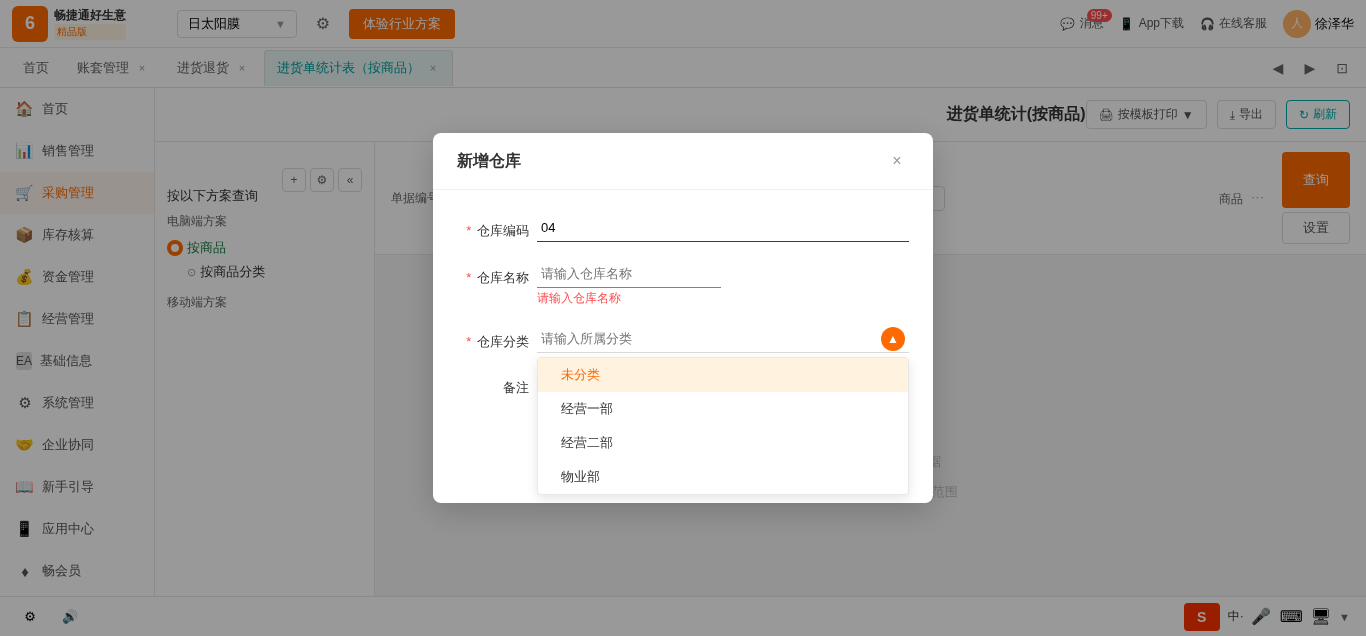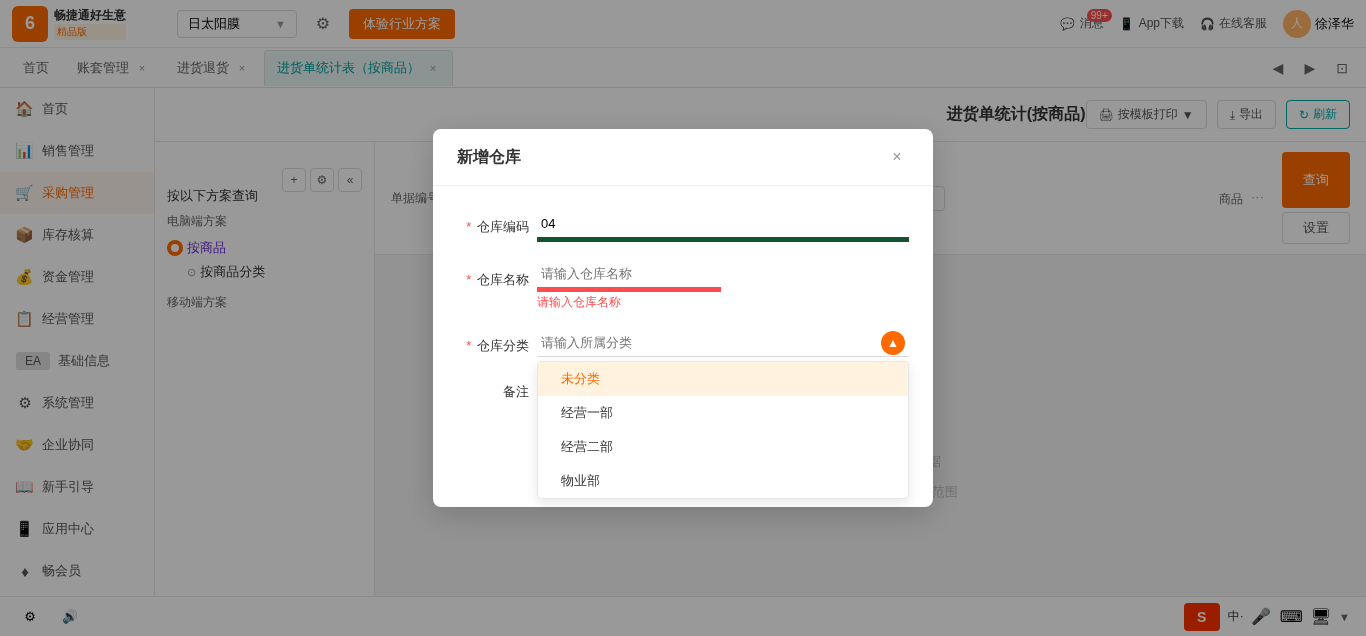--- a/index.html
+++ b/index.html
@@ -247,21 +247,21 @@
     }
     .tree-node {
       display: flex;
       align-items: center;
       gap: 4px;
       padding: 3px 0;
       cursor: pointer;
       font-size: 13px;
       color: #333;
     }
-    .tree-node.active { color: #6d28d9; }
+    .tree-node.active { color: #15803d; }
     .filter-btn {
       width: 24px;
       height: 24px;
       border: 1px solid #ddd;
       border-radius: 4px;
       display: flex;
       align-items: center;
       justify-content: center;
       cursor: pointer;
       font-size: 12px;
@@ -346,21 +346,21 @@
       text-align: right;
       padding-right: 8px;
     }
     .required-star {
       color: #ff4d4f;
       margin-right: 2px;
     }
     .form-control {
       flex: 1;
       border: none;
-      border-bottom: 5px solid #14532d;
+      border-bottom: 1px solid #14532d;
       padding: 6px 4px;
       font-size: 13px;
       outline: none;
       background: transparent;
     }
     .form-control.error {
       border-bottom-color: #ff4d4f;
     }
     .error-tip {
       color: #ff4d4f;
@@ -558,21 +558,21 @@
     </div>
     <div class="sidebar-item">
       <span class="sidebar-icon">💰</span>
       <span>资金管理</span>
     </div>
     <div class="sidebar-item">
       <span class="sidebar-icon">📋</span>
       <span>经营管理</span>
     </div>
     <div class="sidebar-item">
-      <span class="sidebar-icon" style="font-size:12px;background:#e0e0e0;border-radius:3px;width:34px;height:18px;display:flex;align-items:center;justify-content:center;">EA</span>
+      <span class="sidebar-icon" style="font-size:12px;background:#e0e0e0;border-radius:3px;width:16px;height:18px;display:flex;align-items:center;justify-content:center;">EA</span>
       <span>基础信息</span>
     </div>
     <div class="sidebar-item">
       <span class="sidebar-icon">⚙</span>
       <span>系统管理</span>
     </div>
     <div class="sidebar-item">
       <span class="sidebar-icon">🤝</span>
       <span>企业协同</span>
     </div>

